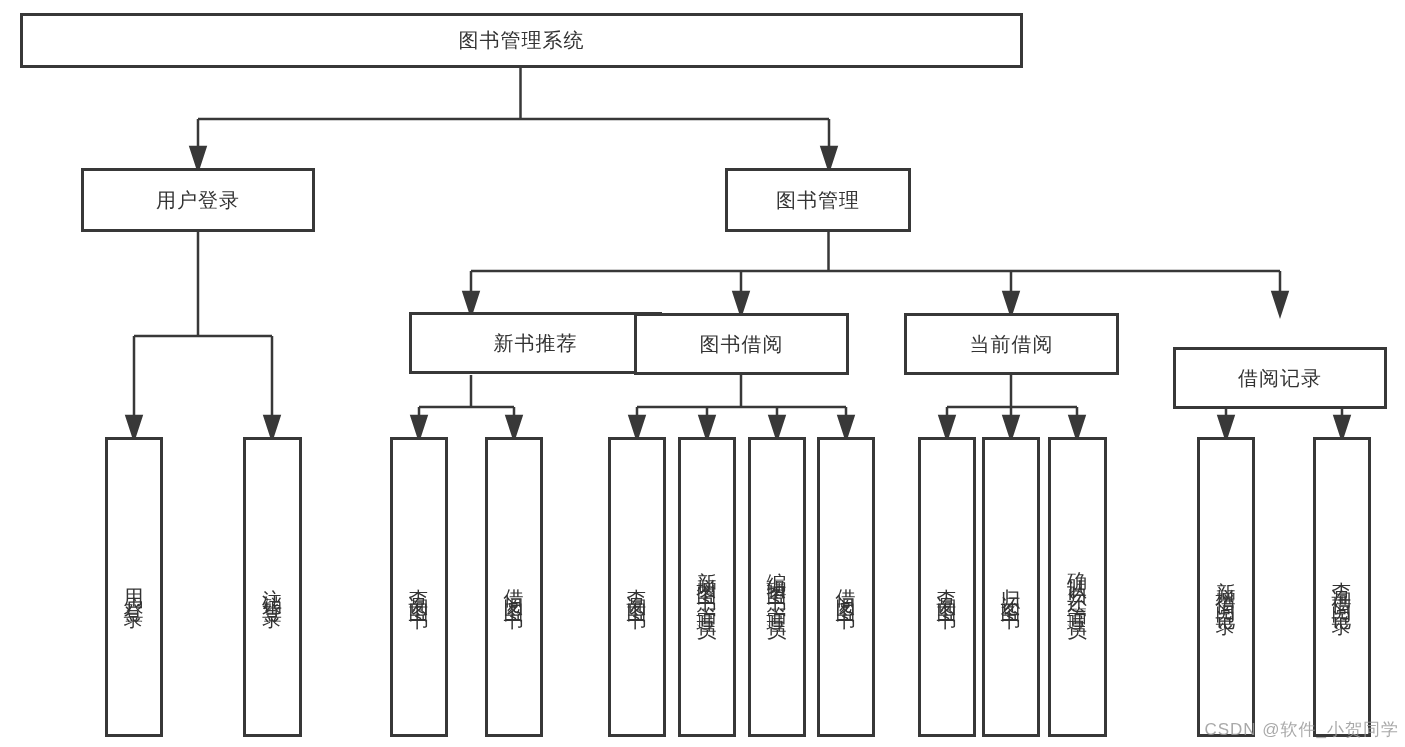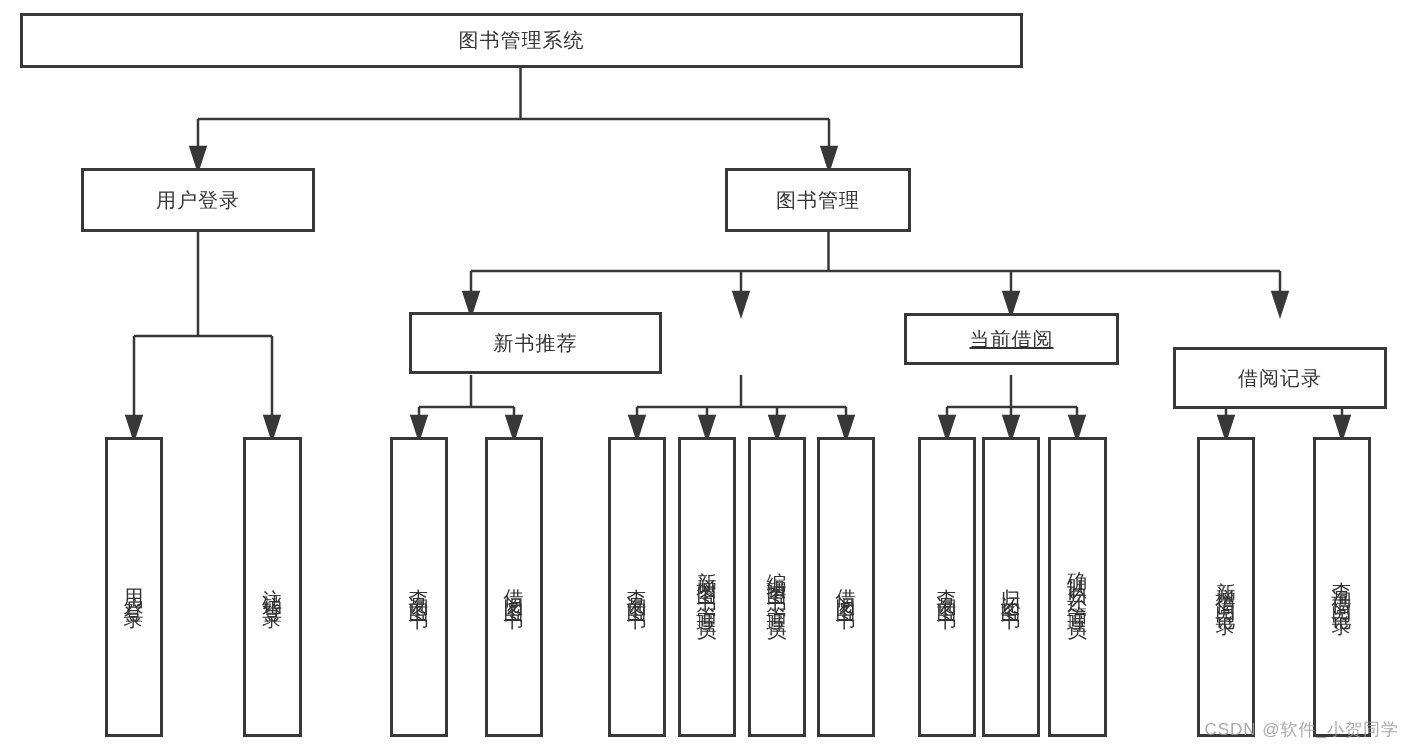--- a/index.html
+++ b/index.html
@@ -115,21 +115,24 @@
   <div class="node hlabel" style="left:81px; top:168px; width:234px; height:64px;">
     <span>用户登录</span>
   </div>
   <div class="node hlabel" style="left:711px; top:168px; width:186px; height:64px;margin-left:14px;">
     <span>图书管理</span>
   </div>
 
   <div class="node hlabel" style="left:363px; top:312px; width:253px; height:62px;margin-left:46px;">
     <span>新书推荐</span>
   </div>
-  <div class="node hlabel" style="left:904px; top:313px; width:215px; height:52px;text-decoration:underline;">
+  <div class="node hlabel" style="left:634px; top:313px; width:215px; height:62px;">
+    <span>图书借阅</span>
+  </div>
+  <div class="node hlabel" style="left:904px; top:313px; width:215px; height:62px;">
     <span>当前借阅</span>
   </div>
   <div class="node hlabel" style="left:1173px; top:313px; width:214px; height:62px;margin-top:34px;">
     <span>借阅记录</span>
   </div>
 
   <div class="node vlabel" style="left:105px; top:437px; width:58px; height:300px;">
     <span>用户登录</span>
   </div>
   <div class="node vlabel" style="left:243px; top:437px; width:59px; height:300px;">

